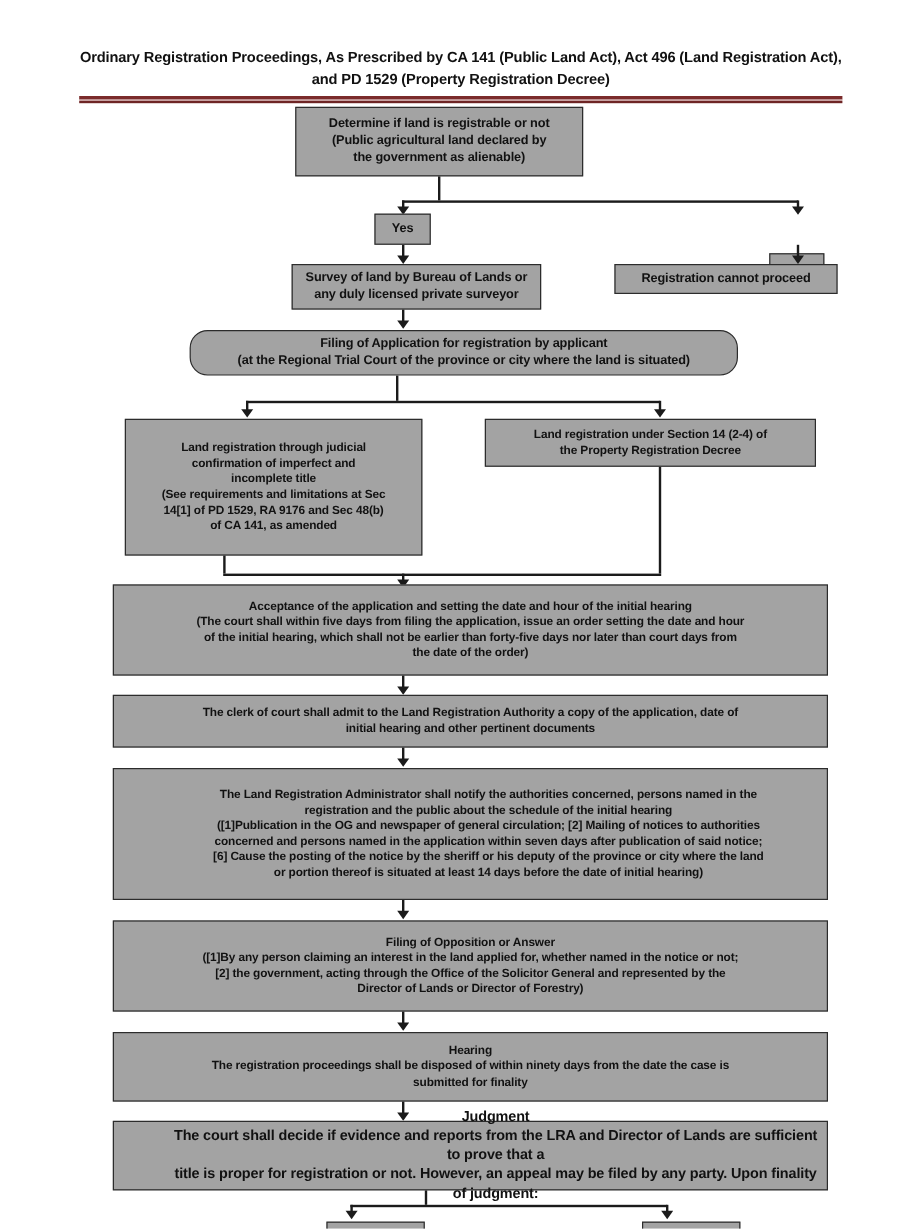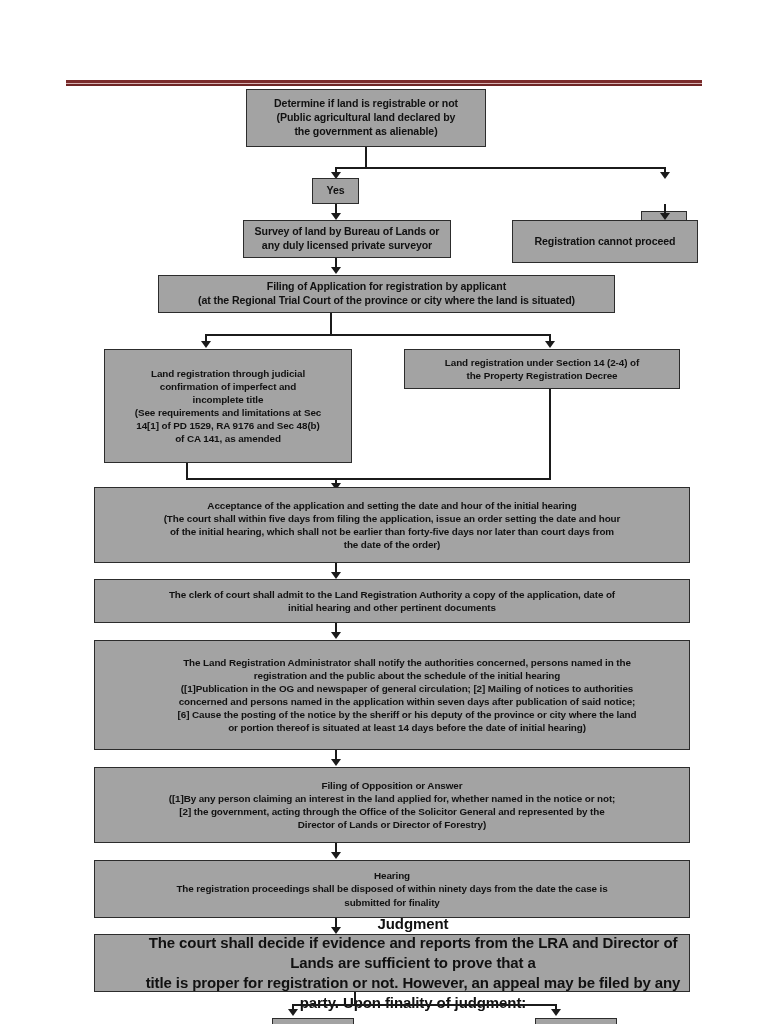--- a/index.html
+++ b/index.html
@@ -67,21 +67,21 @@
     text-align: center;
     line-height: 1.32;
     padding: 3px 6px;
     letter-spacing: -0.1px;
   }
   .node .inner { width: 100%; }
   .node .l { display: block; }
 
   .f11  { font-size: 10.6px; }
   .f10  { font-size: 9.9px; }
-  .f95  { font-size: 15px; padding-left: 48px; }
+  .f95  { font-size: 12px; padding-left: 48px; }
 
   
   .vline {
     position: absolute;
     width: 1.6px;
     background: #1b1b1b;
   }
   .hline {
     position: absolute;
     height: 1.6px;
@@ -93,20 +93,24 @@
     border-left: 5px solid transparent;
     border-right: 5px solid transparent;
     border-top: 7px solid #1b1b1b;
   }
 </style>
 </head>
 <body>
 
 <div class="page">
 
+  <div class="title">
+    <span class="l">Ordinary Registration Proceedings, As Prescribed by CA 141 (Public Land Act), Act 496 (Land Registration</span>
+    <span class="l">Act), and PD 1529 (Property Registration Decree)</span>
+  </div>
 
   <div class="divider">
     <div class="bar-top"></div>
     <div class="bar-mid"></div>
     <div class="bar-bot"></div>
   </div>
 
   <div class="node f11" style="left:246px; top:89px; width:240px; height:58px;">
     <div class="inner">
       <span class="l">Determine if land is registrable or not</span>
@@ -140,30 +144,30 @@
   <div class="vline" style="left:664px; top:204px; height:14px;"></div>
   <div class="arrow" style="left:660px; top:213px;"></div>
 
   <div class="node f11" style="left:243px; top:220px; width:208px; height:38px;">
     <div class="inner">
       <span class="l">Survey of land by Bureau of Lands or</span>
       <span class="l">any duly licensed private surveyor</span>
     </div>
   </div>
 
-  <div class="node f11" style="left:512px; top:220px; width:186px; height:43px;">
+  <div class="node f11" style="left:512px; top:220px; width:186px; height:25px;">
     <div class="inner">
       <span class="l">Registration cannot proceed</span>
     </div>
   </div>
 
   <div class="vline" style="left:335px; top:258px; height:14px;"></div>
   <div class="arrow" style="left:331px; top:267px;"></div>
 
-  <div class="node f11" style="left:158px; top:275px; width:457px; height:38px;">
+  <div class="node f11" style="left:158px; top:275px; width:457px; height:38px;border-radius:15px;">
     <div class="inner">
       <span class="l">Filing of Application for registration by applicant</span>
       <span class="l">(at the Regional Trial Court of the province or city where the land is situated)</span>
     </div>
   </div>
 
   <div class="vline" style="left:330px; top:313px; height:21px;"></div>
   <div class="hline" style="left:205px; top:334px; width:345px;"></div>
   <div class="vline" style="left:205px; top:334px; height:11px;"></div>
   <div class="arrow" style="left:201px; top:341px;"></div>

